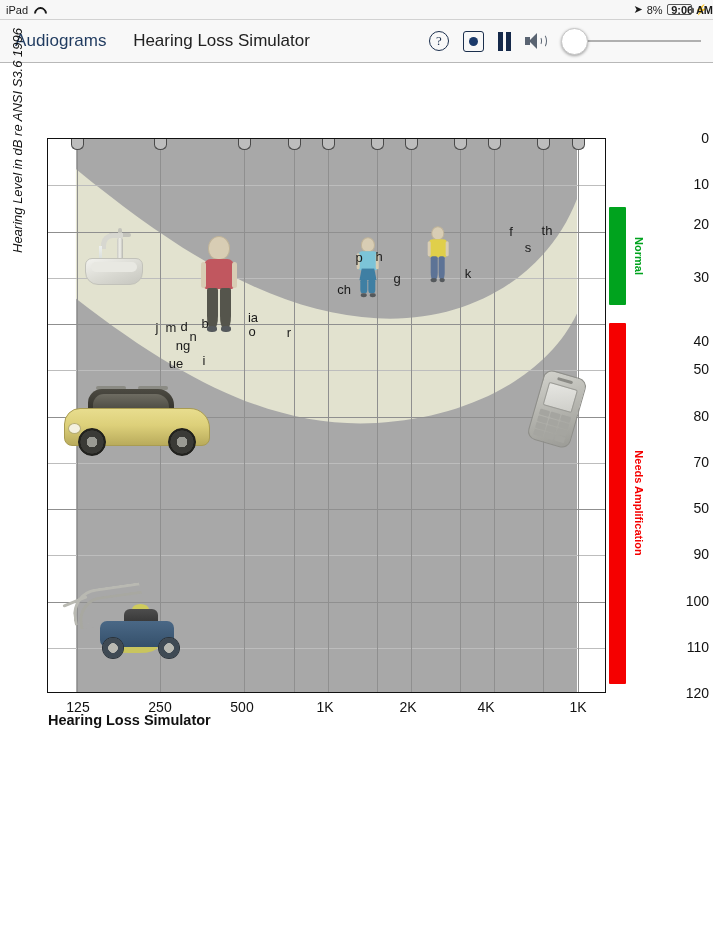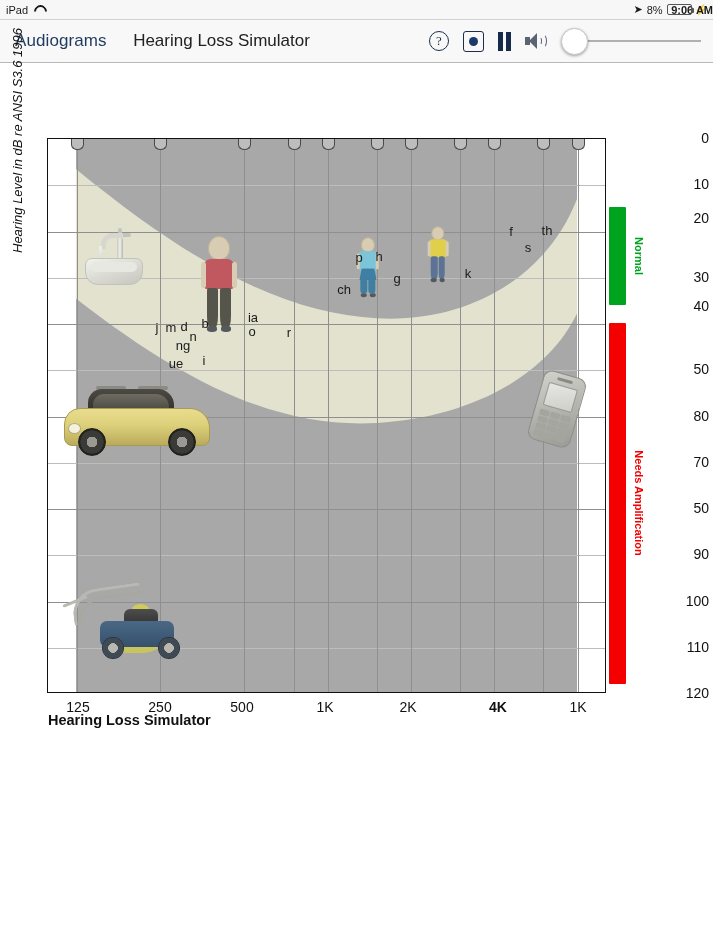--- a/index.html
+++ b/index.html
@@ -12,21 +12,21 @@
 
   
   .statusbar {
     height: 20px; width: 713px;
     background: #f7f7f7;
     display: flex; align-items: center;
     font-size: 11px; color: #1b1b1b;
     position: relative;
     border-bottom: 1px solid #d2d2d2;
   }
-  .sb-left { display: flex; align-items: flex-start; gap: 5px; padding-left: 6px; }
+  .sb-left { display: flex; align-items: flex-end; gap: 5px; padding-left: 6px; }
   .sb-center { position: absolute; left: 0; right: 0; text-align: right; font-weight: bold; font-size: 11px; }
   .sb-right { margin-left: auto; display: flex; align-items: center; gap: 4px; padding-right: 5px; }
   .wifi-icon { display: inline-block; width: 12px; height: 10px; position: relative; }
   .wifi-icon::before {
     content: ""; position: absolute; left: 1px; top: 1px;
     width: 9px; height: 9px;
     border: 2px solid #1b1b1b; border-radius: 50%;
     border-right-color: transparent; border-bottom-color: transparent;
     transform: rotate(45deg);
   }
@@ -347,23 +347,23 @@
     </div>
   </div>
 </div>
 
 <div class="chart-area">
 
   <div class="ylabel">Hearing Level in dB re ANSI S3.6 1996</div>
   <div id="yticks">
       <div class="ytick" style="top: 75px;">0</div>
       <div class="ytick" style="top: 121.25px;">10</div>
-      <div class="ytick" style="top: 155px;">20</div>
+      <div class="ytick" style="top: 161px;">20</div>
       <div class="ytick" style="top: 213.75px;">30</div>
-      <div class="ytick" style="top: 243px;">40</div>
+      <div class="ytick" style="top: 278px;">40</div>
       <div class="ytick" style="top: 306.25px;">50</div>
       <div class="ytick" style="top: 352.5px;">80</div>
       <div class="ytick" style="top: 398.75px;">70</div>
       <div class="ytick" style="top: 445px;">50</div>
       <div class="ytick" style="top: 491.25px;">90</div>
       <div class="ytick" style="top: 537.5px;">100</div>
       <div class="ytick" style="top: 583.75px;">110</div>
       <div class="ytick" style="top: 630px;">120</div>
     </div>
 
@@ -541,20 +541,20 @@
       <div class="legend-label" style="left: 645px; top: 192.938px; transform: rotate(90deg) translateX(-50%); color: rgb(0, 163, 30);">Normal</div>
       <div class="legend-bar" style="top: 260px; height: 360.75px; left: 609px; background: rgb(245, 0, 0);"></div>
       <div class="legend-label" style="left: 645px; top: 440.375px; transform: rotate(90deg) translateX(-50%); color: rgb(245, 0, 0);">Needs Amplification</div>
     </div>
   <div id="xticks">
       <div class="xtick" style="left: 78px;">125</div>
       <div class="xtick" style="left: 160px;">250</div>
       <div class="xtick" style="left: 242px;">500</div>
       <div class="xtick" style="left: 325px;">1K</div>
       <div class="xtick" style="left: 408px;">2K</div>
-      <div class="xtick" style="left: 498px; font-weight: bold;">4K</div>
+      <div class="xtick" style="left: 486px;">4K</div>
       <div class="xtick" style="left: 578px;">1K</div>
     </div>
 </div>
 
 <div class="desc">
   <h2>Hearing Loss Simulator</h2>
 </div>
 
 </body></html>

